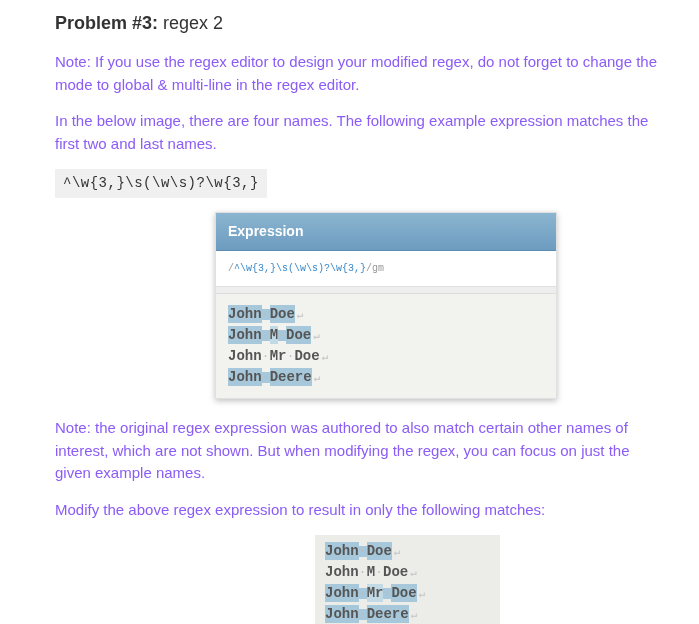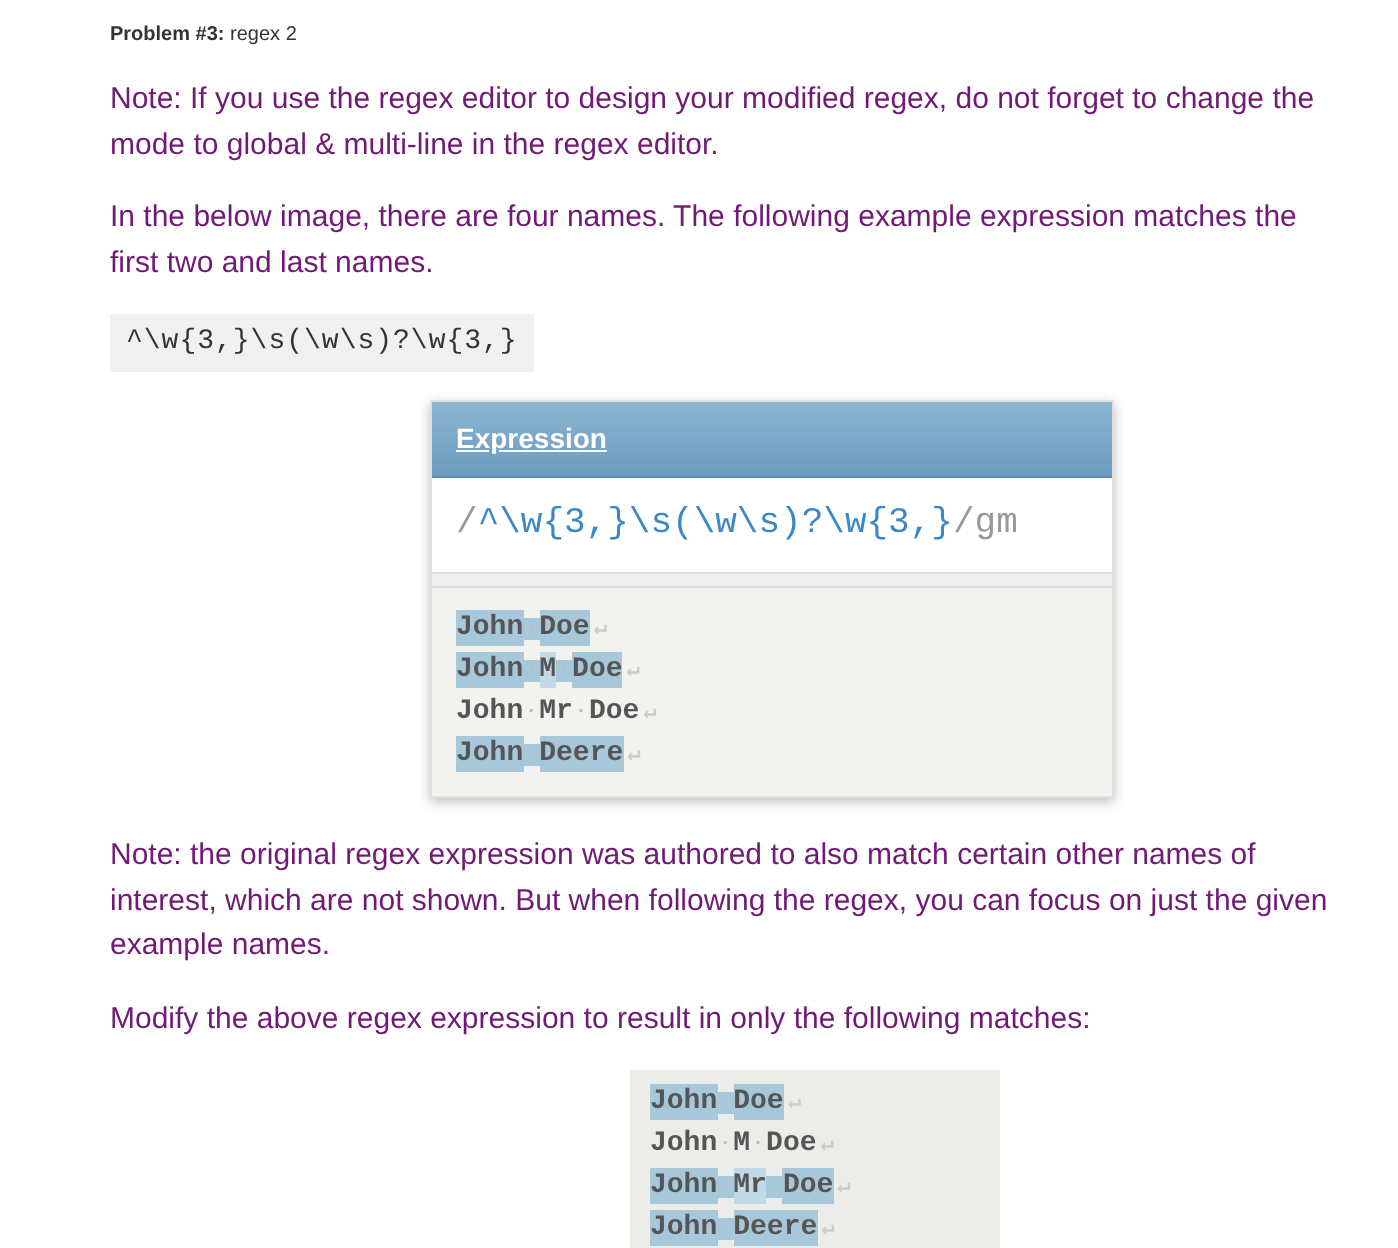--- a/index.html
+++ b/index.html
@@ -8,28 +8,28 @@
       line-height: 1.5;
       color: #333;
       margin: 0;
       padding: 10px 30px 20px 55px;
       width: 699px;
       box-sizing: border-box;
       background: #fff;
     }
     .heading {
       margin: 0 0 14px 0;
-      font-size: 10px;
+      font-size: 18px;
     }
     .heading .bold {
       font-weight: 700;
     }
     p {
       margin: 0 0 14px 0;
-      color: #701a75;
+      color: #8b5cf6;
     }
     .code-line {
       font-family: "Courier New", Courier, monospace;
       font-size: 14px;
       background: #f0f0f0;
       padding: 4px 8px;
       display: inline-block;
       margin-bottom: 14px;
       letter-spacing: 0.5px;
       color: #333;
@@ -42,27 +42,26 @@
       border: 1px solid #e0e0e0;
     }
     .editor-header {
       background: #7aa7c7;
       background: linear-gradient(#8bb5d0, #6d9cc0);
       color: #fff;
       font-weight: 700;
       font-size: 14px;
       padding: 8px 12px;
       border-bottom: 1px solid #5b8bb0;
-      text-decoration: underline;
     }
     .editor-regex {
       background: #fff;
       padding: 10px 12px;
       font-family: "Courier New", Courier, monospace;
-      font-size: 18px;
+      font-size: 10px;
       border-bottom: 1px solid #e0e0e0;
     }
     .editor-regex .slash { color: #999; }
     .editor-regex .pat { color: #3a88c7; }
     .editor-regex .flags { color: #999; }
     .editor-bar {
       height: 6px;
       background: #eee;
       border-bottom: 1px solid #ddd;
     }
@@ -132,21 +131,21 @@
   </div>
   <div class="editor-bar"></div>
   <div class="editor-body" id="editor-body">
       <div class="name-line"><span class="hl">John</span><span class="dot dot-hl">·</span><span class="hl">Doe</span><span class="ret">↵</span></div>
       <div class="name-line"><span class="hl">John</span><span class="dot dot-hl">·</span><span class="hl hl-sub">M</span><span class="dot dot-hl hl-sub">·</span><span class="hl">Doe</span><span class="ret">↵</span></div>
       <div class="name-line"><span class="">John</span><span class="dot">·</span><span class="">Mr</span><span class="dot">·</span><span class="">Doe</span><span class="ret">↵</span></div>
       <div class="name-line"><span class="hl">John</span><span class="dot dot-hl">·</span><span class="hl">Deere</span><span class="ret">↵</span></div>
     </div>
 </div>
 
-<p>Note: the original regex expression was authored to also match certain other names of interest, which are not shown. But when following the regex, you can focus on just the given example names.</p>
+<p>Note: the original regex expression was authored to also match certain other names of interest, which are not shown. But when modifying the regex, you can focus on just the given example names.</p>
 <p>Modify the above regex expression to result in only the following matches:</p>
 
 <div class="match-block" id="result-body">
     <div class="name-line"><span class="hl">John</span><span class="dot dot-hl">·</span><span class="hl">Doe</span><span class="ret">↵</span></div>
     <div class="name-line"><span class="">John</span><span class="dot">·</span><span class="">M</span><span class="dot">·</span><span class="">Doe</span><span class="ret">↵</span></div>
     <div class="name-line"><span class="hl">John</span><span class="dot dot-hl">·</span><span class="hl hl-sub">Mr</span><span class="dot dot-hl hl-sub">·</span><span class="hl">Doe</span><span class="ret">↵</span></div>
     <div class="name-line"><span class="hl">John</span><span class="dot dot-hl">·</span><span class="hl">Deere</span><span class="ret">↵</span></div>
   </div>
 
 

